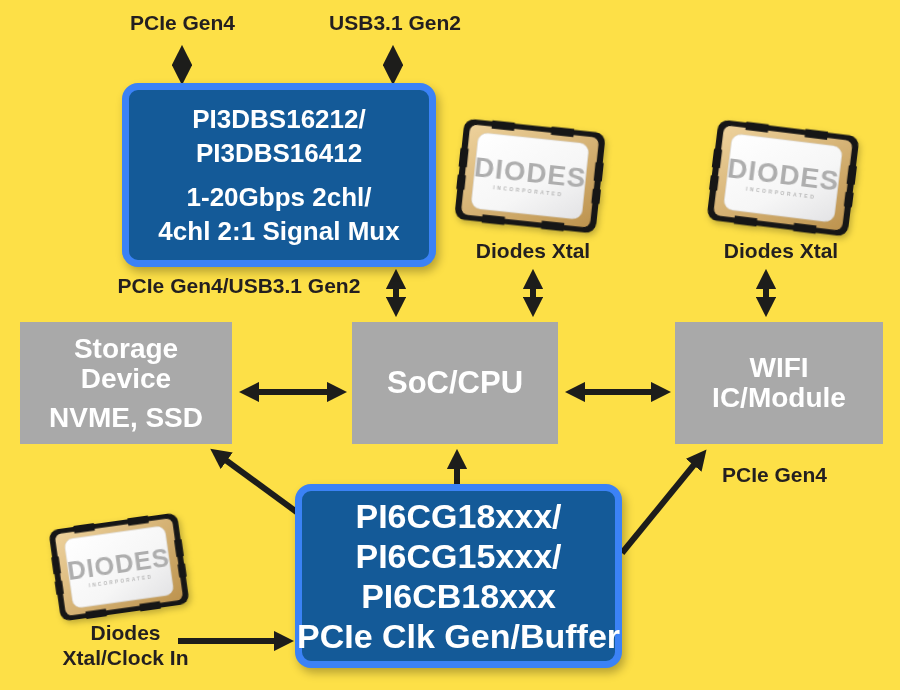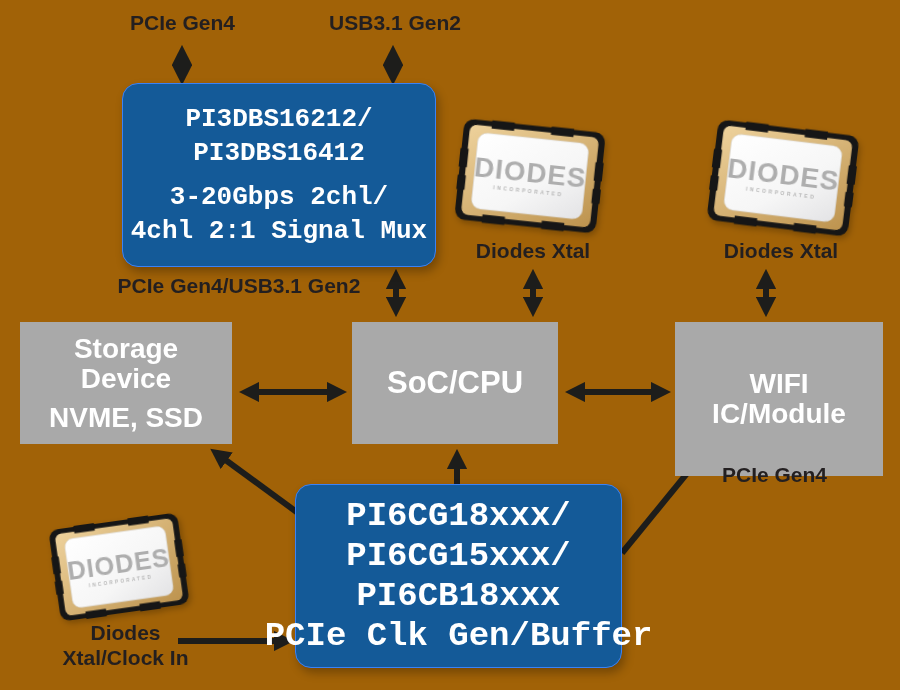--- a/index.html
+++ b/index.html
@@ -1,29 +1,29 @@
 <!DOCTYPE html>
 <html><head>
 <meta charset="utf-8">
 <style>
   html,body{margin:0;padding:0;background:#fff;}
   .canvas{
-    position:relative;width:900px;height:690px;background:#a16207;
+    position:relative;width:900px;height:690px;background:#fde047;
     font-family:"Liberation Sans",sans-serif;overflow:hidden;
   }
   .lbl{
     position:absolute;color:#231f20;font-weight:700;font-size:21px;
     line-height:26px;white-space:nowrap;
   }
   .lbl.center{text-align:center;white-space:normal;}
   .bluebox{
-    position:absolute;background:#145a98;border:1px solid #3b82f6;
+    position:absolute;background:#145a98;border:7px solid #3b82f6;
     border-radius:16px;box-shadow:3px 5px 10px rgba(0,0,0,.28);
     color:#ffffff;font-weight:700;text-align:center;box-sizing:border-box;
-    display:flex;flex-direction:column;justify-content:center;align-items:center;font-family:Liberation Mono, monospace;
+    display:flex;flex-direction:column;justify-content:center;align-items:center;
   }
   .bluebox .line{font-size:26px;line-height:34px;white-space:nowrap;}
   .bluebox .gap-top{margin-top:10px;}
   .clkbox .line{font-size:34px;line-height:40px;}
   .graybox{
     position:absolute;background:#a9a9a9;color:#ffffff;font-weight:700;
     text-align:center;box-sizing:border-box;display:flex;flex-direction:column;
     justify-content:center;align-items:center;
   }
   .graybox .line{font-size:28px;line-height:30px;white-space:nowrap;}
@@ -73,21 +73,21 @@
     <line x1="622" y1="553" x2="702" y2="455" marker-end="url(#mh)"></line>
     <line x1="178" y1="641" x2="287" y2="641" marker-end="url(#mh)"></line>
   </svg>
 
   <div class="lbl center" style="left:120px;top:10px;width:125px;">PCIe Gen4</div>
   <div class="lbl center" style="left:325px;top:10px;width:140px;">USB3.1 Gen2</div>
 
   <div class="bluebox" style="left:122px;top:83px;width:314px;height:184px;">
     <div class="line">PI3DBS16212/</div>
     <div class="line">PI3DBS16412</div>
-    <div class="line gap-top">3-20Gbps 2chl/</div>
+    <div class="line gap-top">1-20Gbps 2chl/</div>
     <div class="line">4chl 2:1 Signal Mux</div>
   </div>
 
   <div class="lbl center" style="left:114px;top:273px;width:250px;">PCIe Gen4/USB3.1 Gen2</div>
 
   <svg class="xtal" style="left:458px;top:124px;transform:rotate(6deg);" width="144" height="104" viewBox="0 0 140 100">
     <rect x="1" y="1" width="138" height="98" rx="10" fill="#161616"></rect>
     <rect x="7" y="6" width="126" height="88" rx="7" fill="url(#goldGrad)"></rect>
     <rect x="28" y="0" width="22" height="8" fill="#161616"></rect>
     <rect x="86" y="0" width="22" height="8" fill="#161616"></rect>
@@ -123,21 +123,21 @@
   <div class="graybox" style="left:352px;top:322px;width:206px;height:122px;">
     <div class="soc-label">SoC/CPU</div>
   </div>
 
   <div class="graybox" style="left:20px;top:322px;width:212px;height:122px;">
     <div class="line">Storage</div>
     <div class="line">Device</div>
     <div class="line gap8">NVME, SSD</div>
   </div>
 
-  <div class="graybox" style="left:675px;top:322px;width:208px;height:154px;">
+  <div class="graybox" style="left:675px;top:322px;width:208px;height:122px;">
     <div class="line">WIFI</div>
     <div class="line">IC/Module</div>
   </div>
 
   <div class="lbl" style="left:722px;top:461px;line-height:27px;">
     <div>PCIe Gen4</div>
   </div>
 
   <div class="bluebox clkbox" style="left:295px;top:484px;width:327px;height:184px;">
     <div class="line">PI6CG18xxx/</div>

